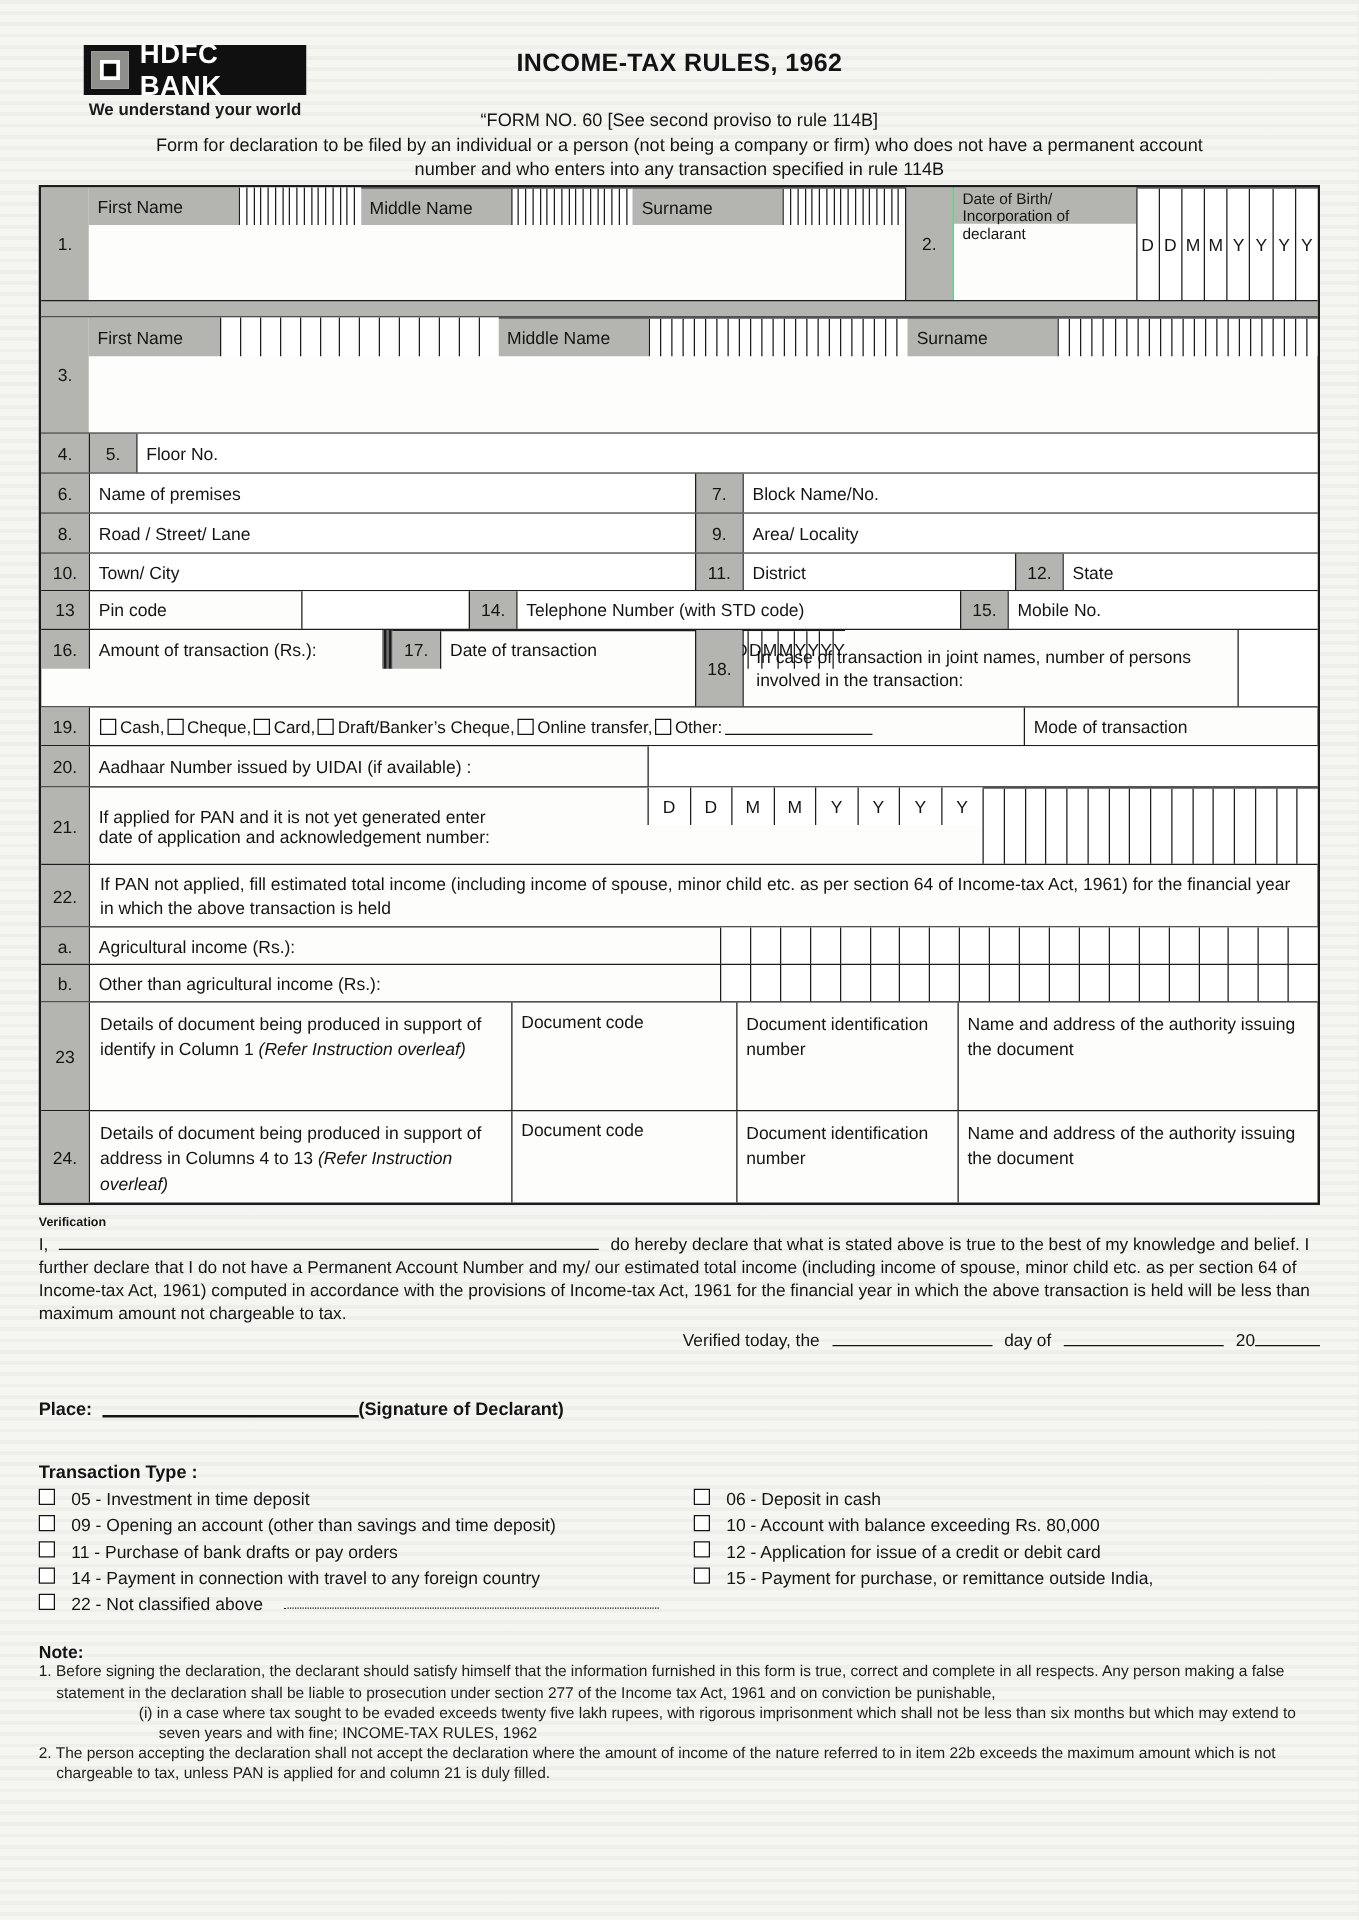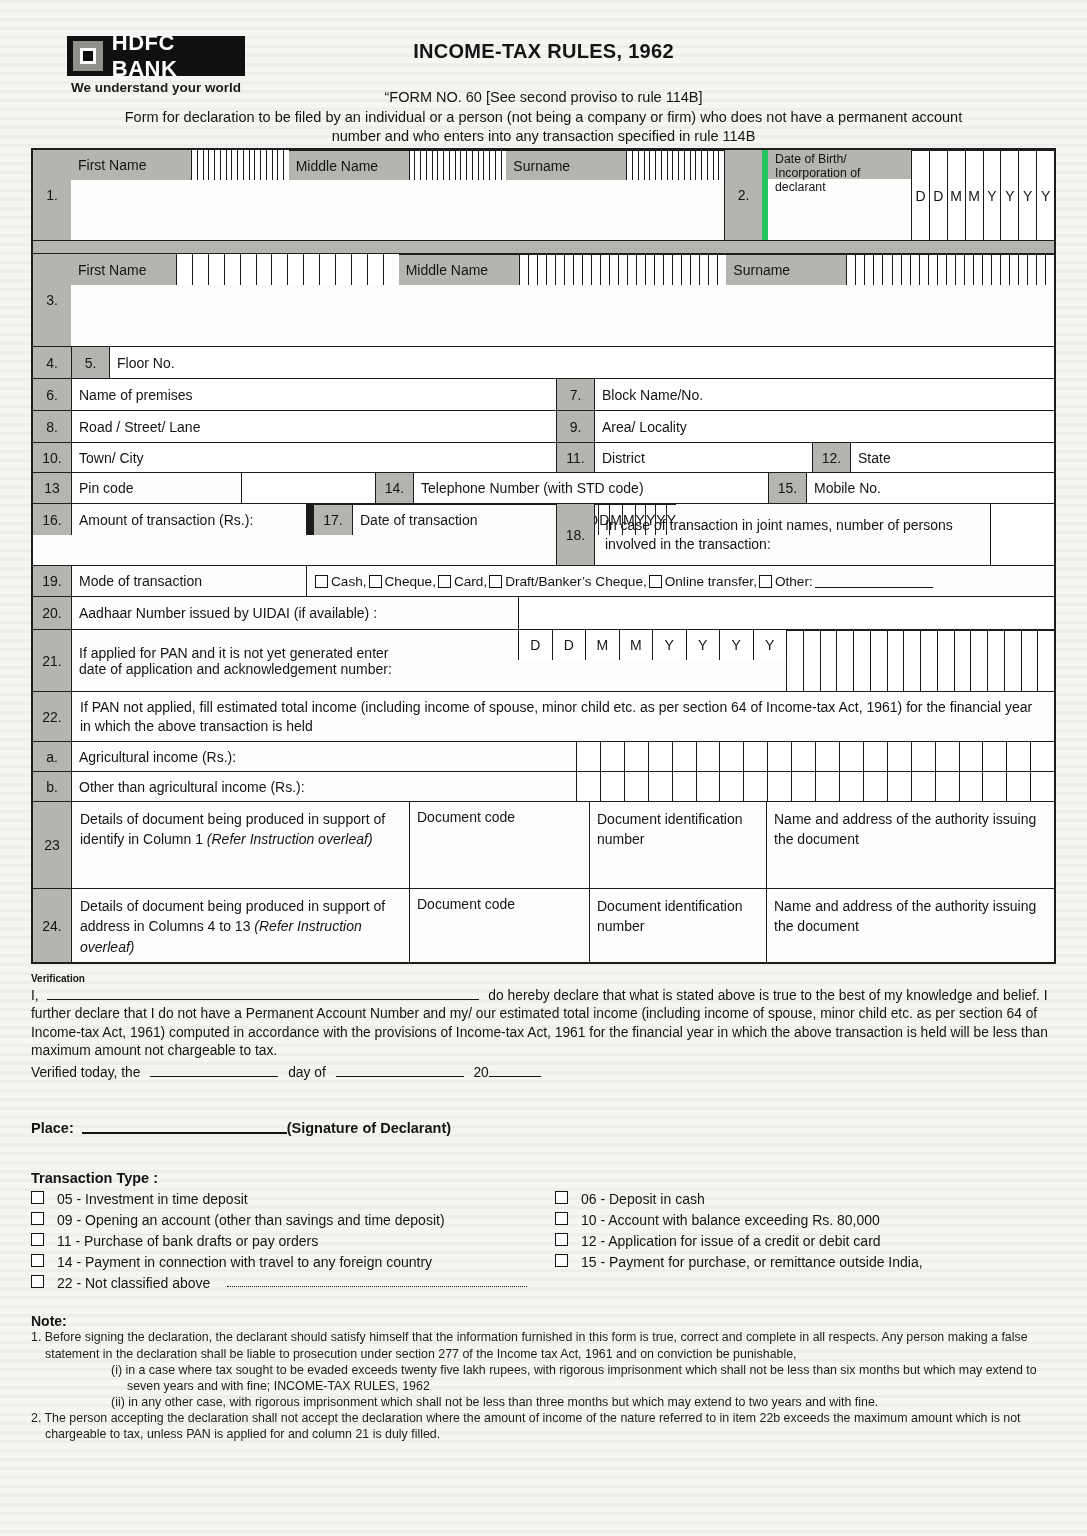--- a/index.html
+++ b/index.html
@@ -50,21 +50,21 @@
   .white-input { background:#fff; flex:1; align-self:stretch; }
   .chk { width:13px; height:13px; border:1.6px solid #141414; background:#fff; display:inline-block;
          flex:none; }
   .opt { display:flex; align-items:center; font-size:13.6px; gap:3px; }
   .blank { display:inline-block; border-bottom:1.5px solid #141414; height:14px; }
   .italic { font-style:italic; }
 
   
   .verif-title { text-align:left; font-weight:bold; font-size:10px; margin-top:9px; }
   .verif-body { font-size:13.8px; line-height:1.33; margin-top:2px; }
-  .verified-line { font-size:13.8px; margin-top:3px; }
+  .verified-line { font-size:13.8px; margin-top:3px;text-align:right; }
   .place-row { display:flex; margin-top:40px; font-size:14.5px; font-weight:bold; }
   .tx-title { font-weight:bold; font-size:14.5px; margin-top:34px; }
   .tx-grid { margin-top:0; }
   .tx-row { display:flex; margin-top:5px; }
   .tx-item { display:flex; align-items:flex-start; gap:13px; font-size:14px; }
   .tx-left { width:524px; flex:none; }
   .dotline { display:inline-block; width:300px; border-bottom:1.6px dotted #141414; height:12px; margin-left:4px; }
   .note-title { font-weight:bold; font-size:14px; margin-top:22px; }
   .note p { font-size:12.4px; line-height:1.3; color:#1d1d1d; }
   .n-main { padding-left:14px; text-indent:-14px; }
@@ -154,21 +154,21 @@
                 <span class="cbox"></span>
                 <span class="cbox"></span>
                 <span class="cbox"></span>
                 <span class="cbox"></span>
                 <span class="cbox"></span>
                 <span class="cbox"></span>
               </div>
           </div>
         </div>
         <div class="cell num gray">2.</div>
-        <div class="stack" style="width:292px;flex:none;border-left:6px solid #22c55e">
+        <div class="stack" style="width:292px;flex:none;border-left:1px solid #22c55e">
           <div class="srow" style="height:29px;background:#b4b5b0">
             <div class="lbl sm" style="width:100%;justify-content:center;display:flex">Date of Birth/ Incorporation of declarant</div>
           </div>
           <div class="srow" style="flex:1">
             <div class="lrow" style="--noleft:1">
                 <span class="lcell">D</span>
                 <span class="lcell">D</span>
                 <span class="lcell">M</span>
                 <span class="lcell">M</span>
                 <span class="lcell">Y</span>
@@ -353,21 +353,20 @@
               </div>
           </div>
         </div>
         <div class="cell num gray">18.</div>
         <div class="cell lbl" style="flex:1;padding:4px 10px;line-height:1.3">In case of transaction in joint names, number of persons involved in the transaction:</div>
         <div class="cell white-input" style="width:64px;flex:none"></div>
       </div>
 
       <div class="trow" style="height:31px">
         <div class="cell num gray">19.</div>
-        <div class="cell lbl" style="width:235px;flex:none">Mode of transaction</div>
         <div class="cell" style="flex:1;padding:0 8px;gap:2px">
           <span class="opt">
               <span class="chk"></span>
               <span>Cash,</span>
             </span>
           <span class="opt">
               <span class="chk"></span>
               <span>Cheque,</span>
             </span>
           <span class="opt">
@@ -381,20 +380,21 @@
           <span class="opt">
               <span class="chk"></span>
               <span>Online transfer,</span>
             </span>
           <span class="opt">
               <span class="chk"></span>
               <span>Other:</span>
             </span>
           <span class="blank" style="width:118px"></span>
         </div>
+        <div class="cell lbl" style="width:235px;flex:none">Mode of transaction</div>
       </div>
 
       <div class="trow" style="height:33px">
         <div class="cell num gray">20.</div>
         <div class="cell lbl" style="width:447px;flex:none">Aadhaar Number issued by UIDAI (if available) :</div>
         <div class="cell white-input"></div>
       </div>
 
       <div class="trow" style="height:62px">
         <div class="cell num gray">21.</div>
@@ -583,18 +583,17 @@
             <span>22 - Not classified above</span>
             <span class="dotline"></span>
           </div>
       </div>
     </div>
 
     <div class="note">
       <div class="note-title">Note:</div>
       <p class="n-main">1. Before signing the declaration, the declarant should satisfy himself that the information furnished in this form is true, correct and complete in all respects. Any person making a false statement in the declaration shall be liable to prosecution under section 277 of the Income tax Act, 1961 and on conviction be punishable,</p>
       <p class="n-sub1">(i)  in a case where tax sought to be evaded exceeds twenty five lakh rupees, with rigorous imprisonment which shall not be less than six months but which may extend to seven years and with fine; INCOME-TAX RULES, 1962</p>
-      <p class="n-sub1">(ii)  in any other case, with rigorous imprisonment which shall not be less than three months but which may extend to two years and with fine.</p>
       <p class="n-main">2. The person accepting the declaration shall not accept the declaration where the amount of income of the nature referred to in item 22b exceeds the maximum amount which is not chargeable to tax, unless PAN is applied for and column 21 is duly filled.</p>
     </div>
 
   </div>
 </div>
 
 </body></html>

